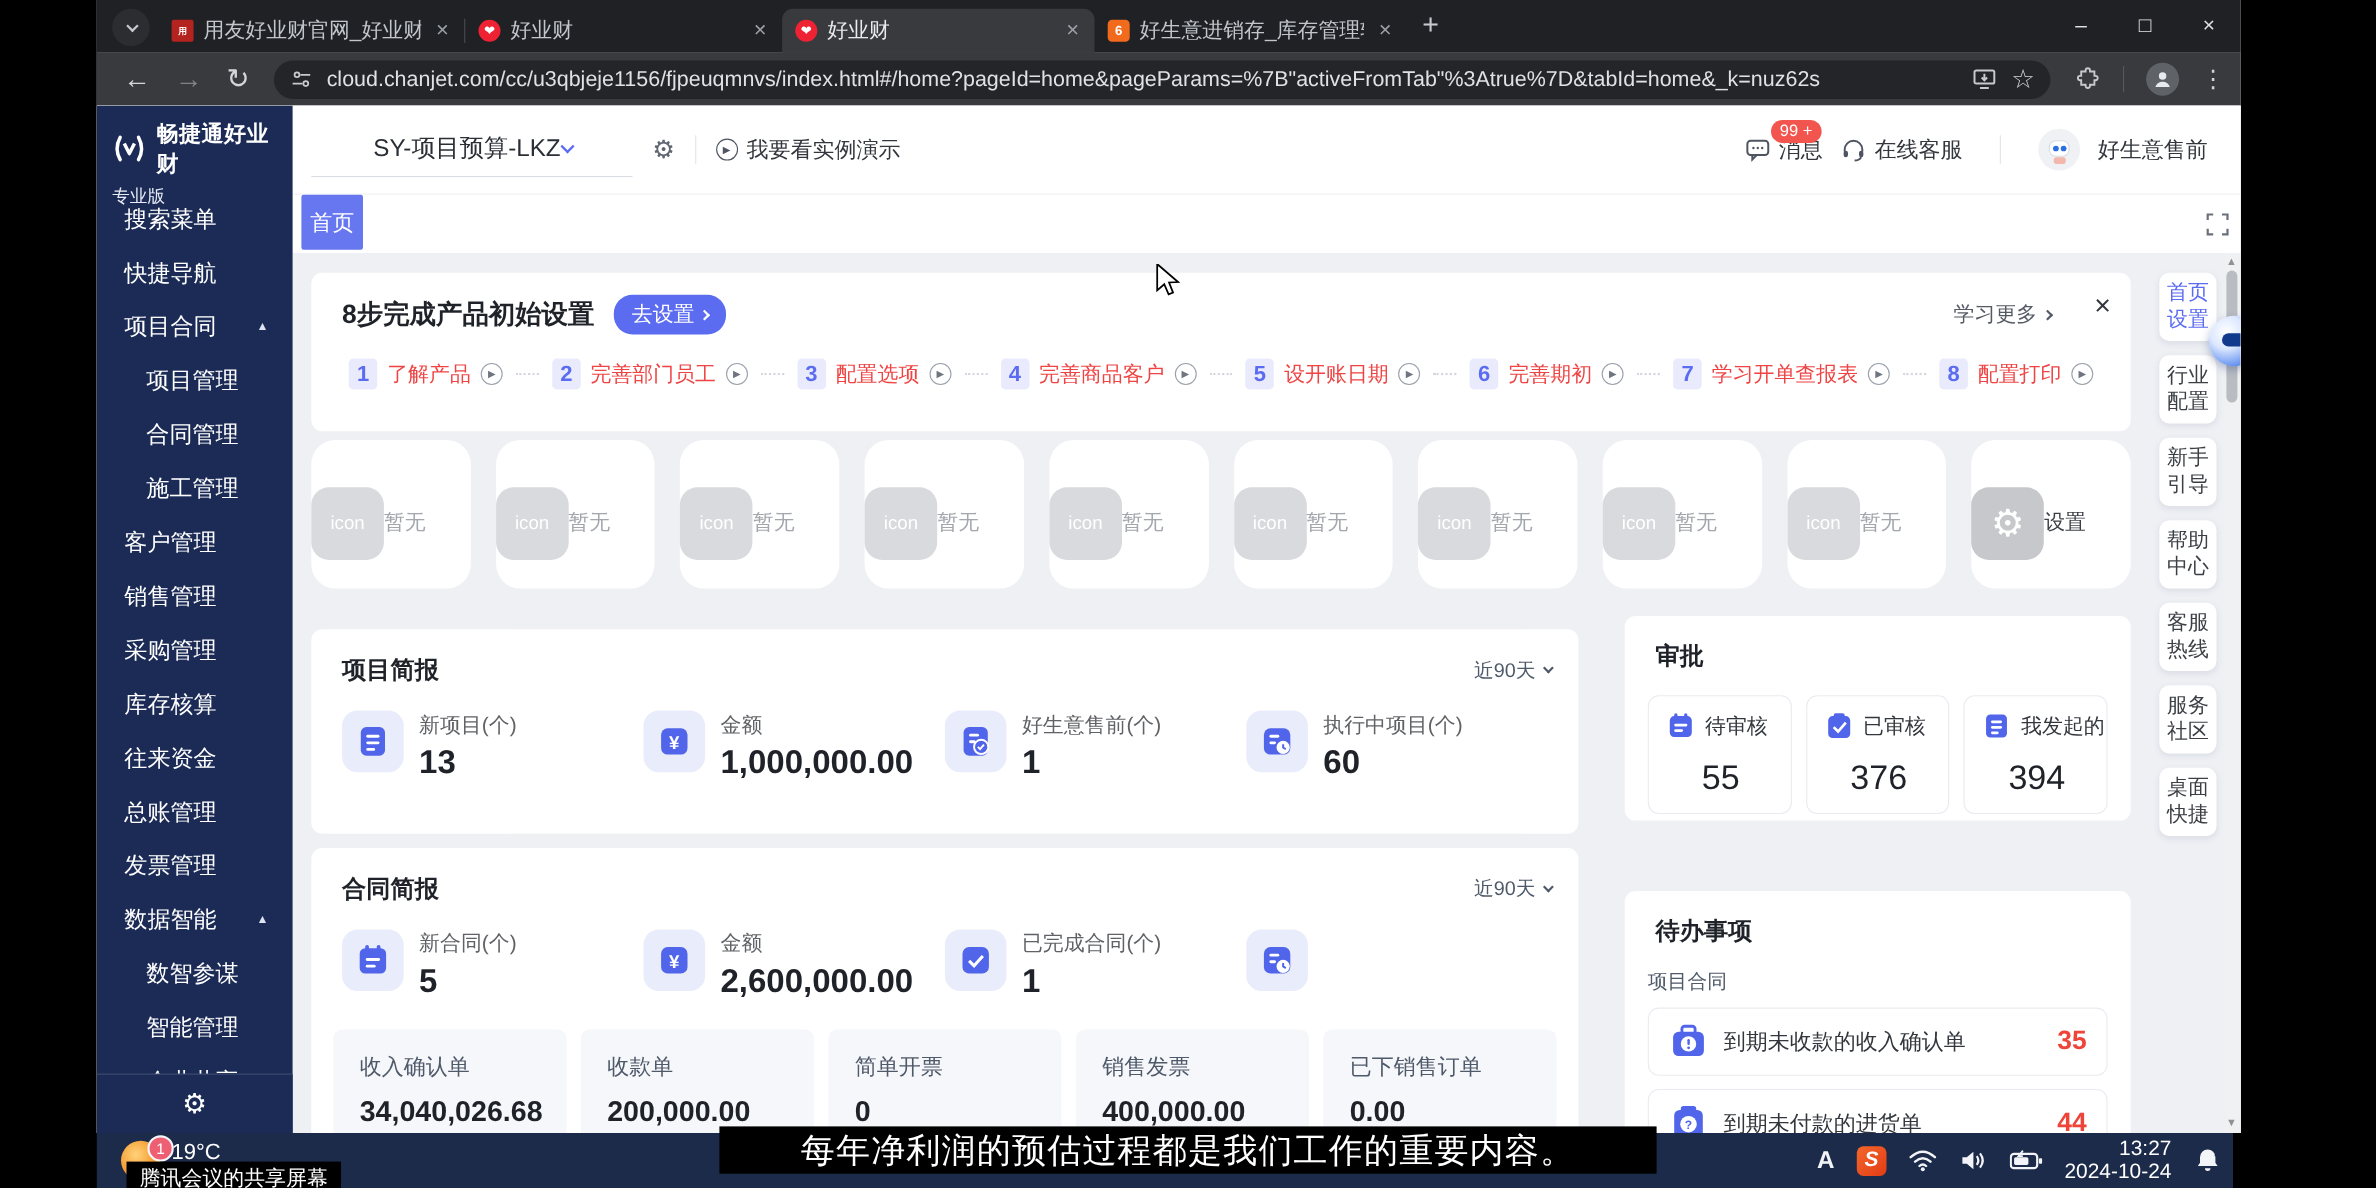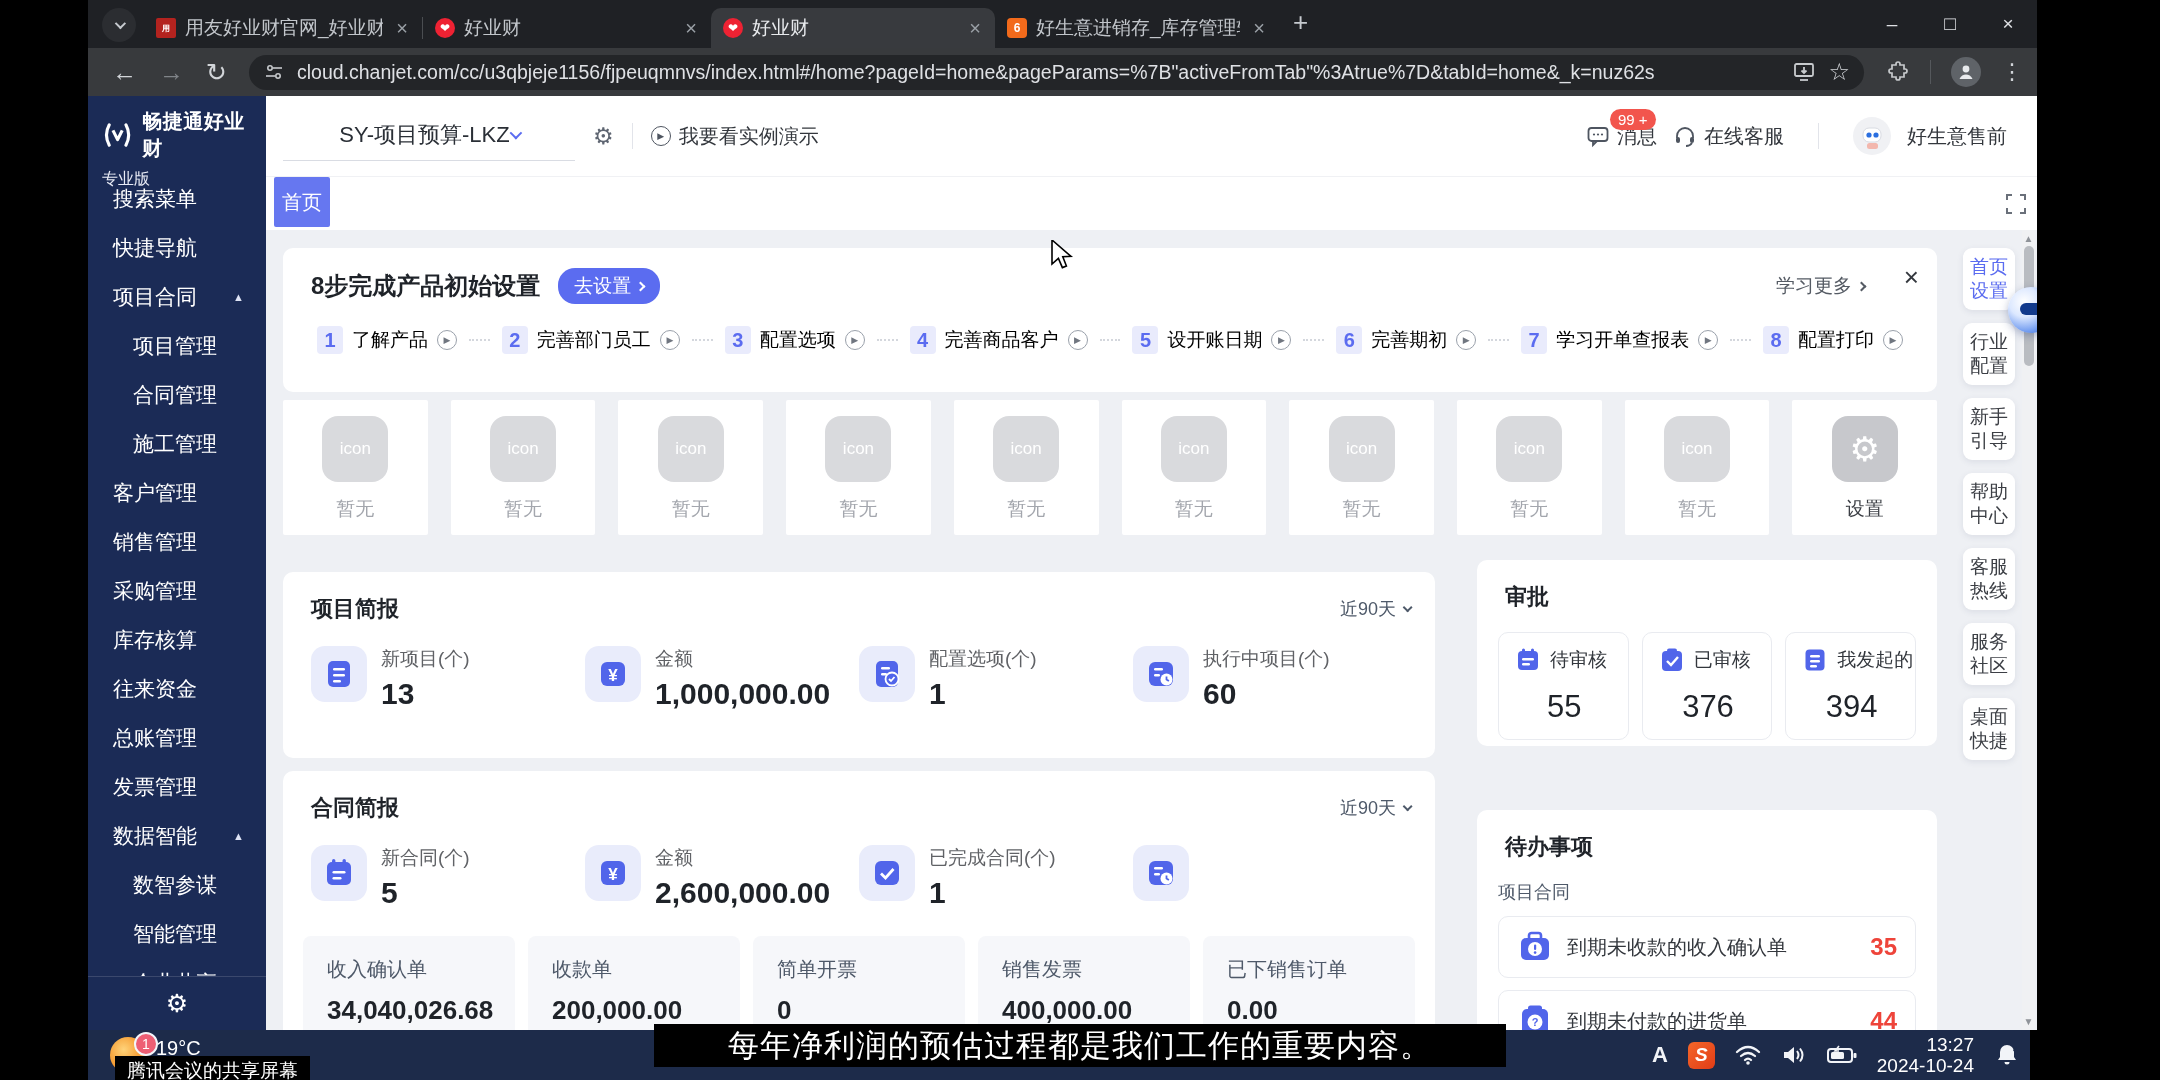--- a/index.html
+++ b/index.html
@@ -92,29 +92,29 @@
   .cta { margin-left:18px; background:#5b6cf0; color:#fff; font-size:19px; border-radius:17px;
     padding:5px 16px; display:flex; align-items:center; gap:6px; }
   .cta .chev { width:7px; height:7px; transform:rotate(-45deg); border-width:2px; }
   .learn { margin-left:auto; font-size:19px; color:#555b64; display:flex; align-items:center; gap:6px; margin-right:46px; }
   .learn .chev { transform:rotate(-45deg); width:7px; height:7px; }
   .banner-x { position:absolute; right:18px; top:14px; font-size:26px; color:#33373d; }
   .steps { display:flex; align-items:center; padding:0 34px; margin-top:22px; }
   .step { display:flex; align-items:center; gap:9px; flex:none; }
   .stepnum { width:26px; height:28px; background:#e9ebfc; color:#5b6cf0; font-weight:bold; font-size:20px;
     border-radius:4px; display:flex; align-items:center; justify-content:center; }
-  .steplab { font-size:19px; color:#000000; }
+  .steplab { font-size:19px; color:#ef4444; }
   .playc { width:20px; height:20px; border:1.5px solid #9aa1ab; border-radius:50%; color:#70768 0;
     display:flex; align-items:center; justify-content:center; font-size:9px; color:#707680; }
   .conn { flex:1; border-top:2px dotted #d4d7dd; margin:0 12px; min-width:18px; }
 
   
   .shortcuts { position:absolute; left:17px; top:170px; width:1654px; display:flex; gap:23px; }
-  .sc-card { width:145px; height:135px; background:#fff; border-radius:2px; display:flex;
-    flex-direction:column; align-items:center; }
+  .sc-card { width:145px; height:135px; background:#fff; border-radius:22px; display:flex;
+    flex-direction:row; align-items:center; }
   .sc-ic { width:66px; height:66px; border-radius:16px; background:#d9dadd; margin-top:16px;
     display:flex; align-items:center; justify-content:center; color:#fff; font-size:17px; }
   .sc-ic.gear { background:#c7c8cc; font-size:34px; }
   .sc-lab { font-size:19px; color:#a3a6ad; margin-top:14px; }
   .sc-lab.dark { color:#3c3f45; }
 
   
   .brief-head { display:flex; align-items:center; padding:22px 26px 0 28px; }
   .brief-title { font-size:22px; font-weight:bold; color:#1f2329; }
   .range { margin-left:auto; font-size:18px; color:#4e5969; display:flex; align-items:center; gap:6px; }
@@ -534,21 +534,21 @@
                 <span class="chip">
                     <svg width="32" height="32" viewBox="0 0 32 32">
                       <rect x="5" y="3" width="22" height="26" rx="5" fill="#5165ea"></rect>
                       <rect x="10" y="9" width="9" height="2.6" rx="1.3" fill="#fff"></rect>
                       <rect x="10" y="15" width="6" height="2.6" rx="1.3" fill="#fff"></rect>
                       <circle cx="21" cy="21" r="6.5" fill="#5165ea" stroke="#fff" stroke-width="1.8"></circle>
                       <path d="M18 21 l2 2 l3.5-4" stroke="#fff" stroke-width="1.8" fill="none"></path>
                     </svg>
                   </span>
                 <span>
-                    <div class="stat-lab">配置选项(个)</div>
+                    <div class="stat-lab">好生意售前(个)</div>
                     <div class="stat-val">1</div>
                   </span>
               </div>
               <div class="stat">
                 <span class="chip">
                     <svg width="32" height="32" viewBox="0 0 32 32">
                       <rect x="4" y="4" width="24" height="24" rx="6" fill="#5165ea"></rect>
                       <rect x="9" y="10" width="9" height="2.6" rx="1.3" fill="#fff"></rect>
                       <rect x="9" y="16" width="6" height="2.6" rx="1.3" fill="#fff"></rect>
                       <circle cx="21.5" cy="21.5" r="6" fill="#fff"></circle>

